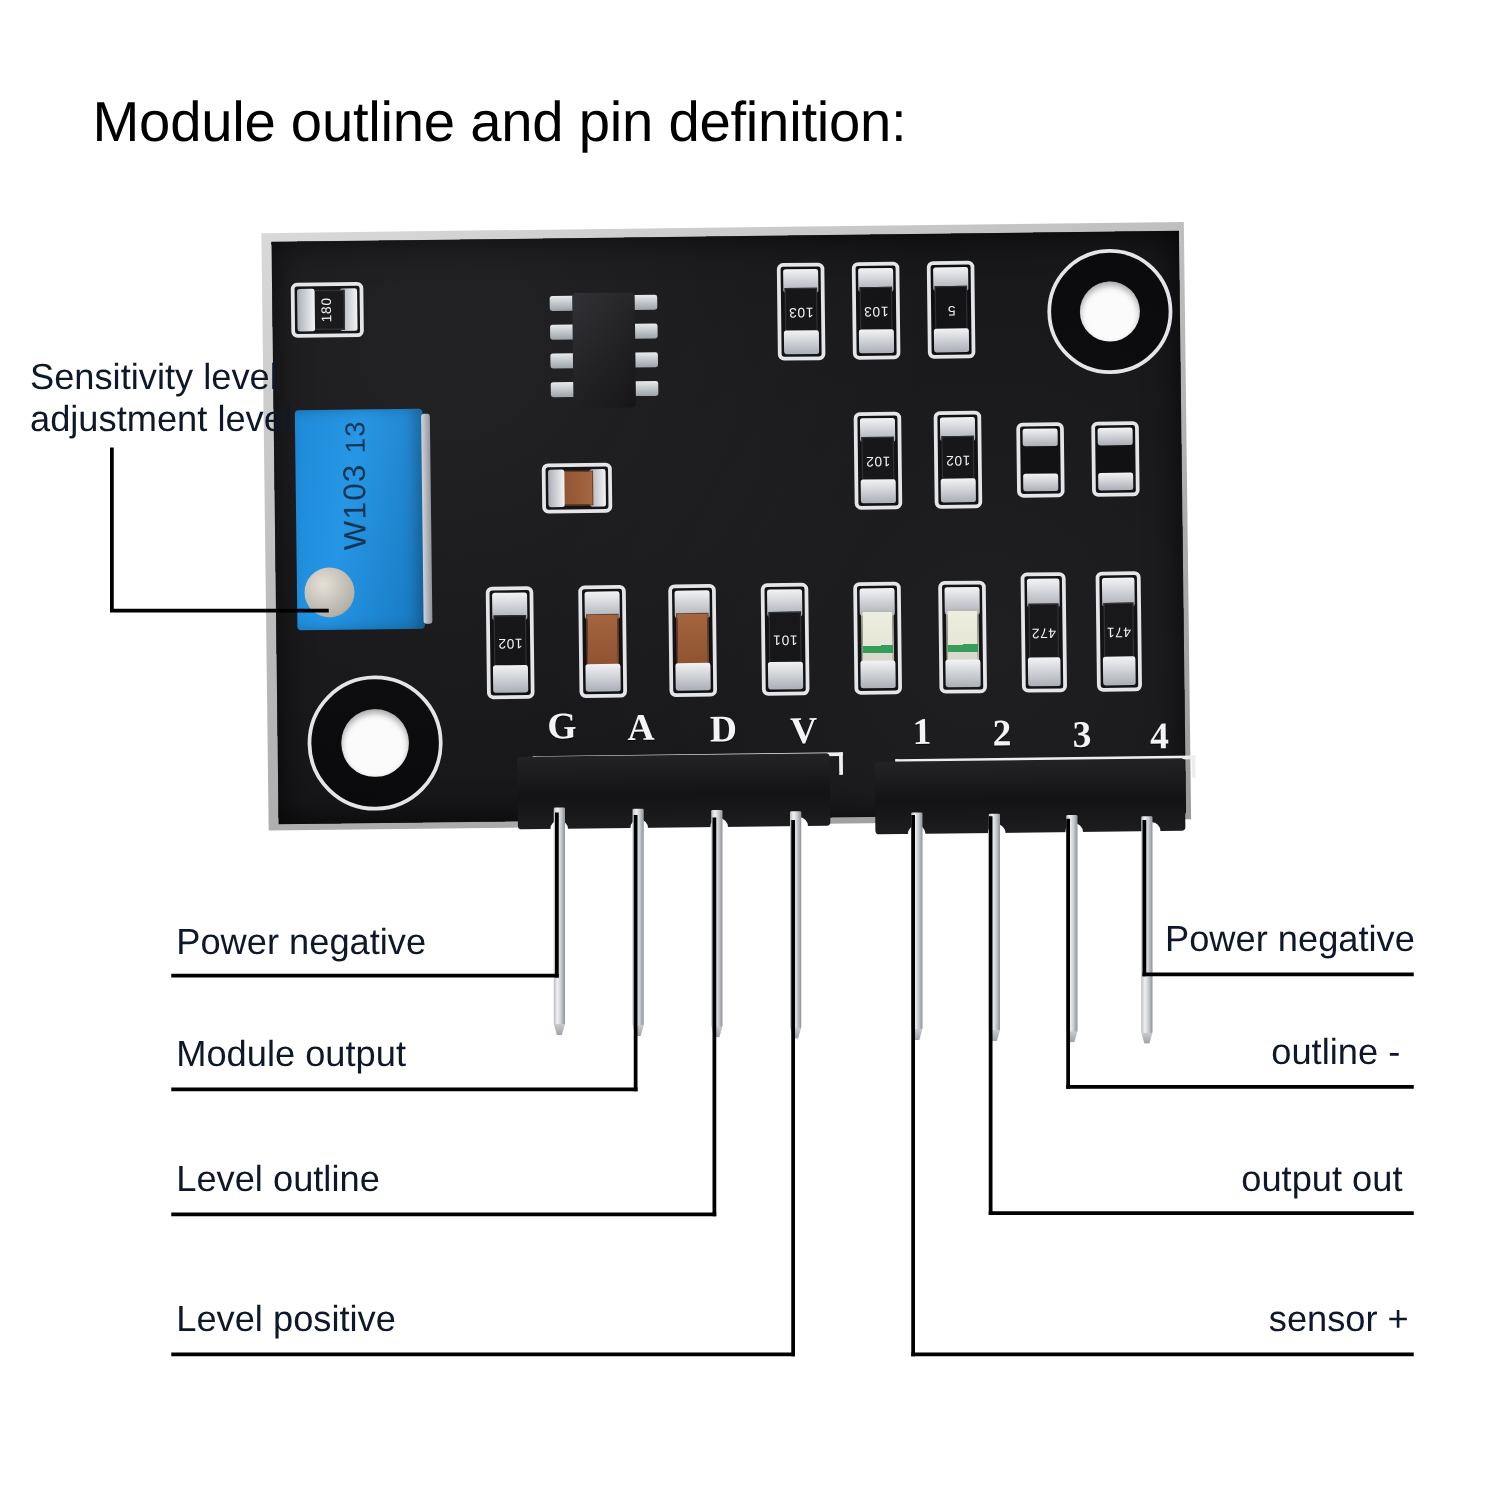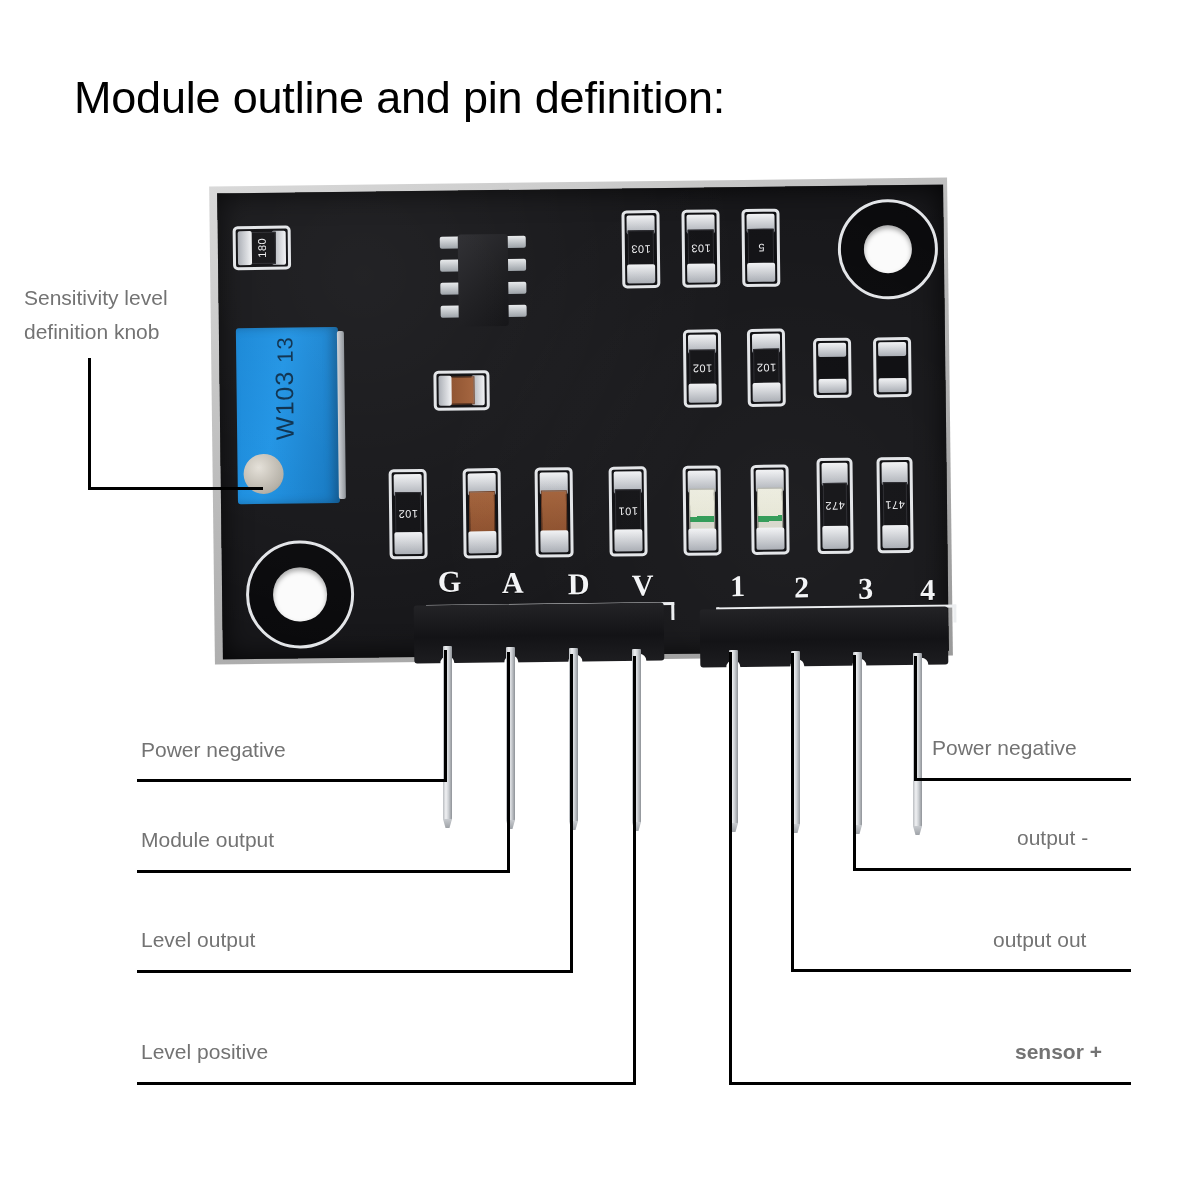--- a/index.html
+++ b/index.html
@@ -231,22 +231,22 @@
     position: absolute;
     left: 0; right: 0; bottom: -7px;
     height: 9px;
     background: linear-gradient(180deg, #c8cbcf, #9ea2a7);
     clip-path: polygon(0 0, 100% 0, 72% 100%, 28% 100%);
   }
 
   
   .callout {
     position: absolute;
-    color: #737373;
-    font-size: 21px;
+    color: #0f172a;
+    font-size: 29px;
     white-space: nowrap;
     font-family: "Liberation Sans", sans-serif;
   }
   .lead {
     position: absolute;
     background: #000000;
   }
   .lead.h { height: 3px; }
   .lead.v { width: 3px; }
 </style>
@@ -428,49 +428,49 @@
     <div class="notch" style="left:90px;"></div>
     <div class="notch" style="left:152px;"></div>
     <div class="notch" style="left:214px;"></div>
   </div>
   <div class="pin" style="left:729px; top:650px; height:175px;"></div>
   <div class="pin" style="left:791px; top:651px; height:175px;"></div>
   <div class="pin" style="left:853px; top:652px; height:175px;"></div>
   <div class="pin" style="left:913px; top:653px; height:175px;"></div>
 
   <div class="callout" style="left:24px; top:286px;">Sensitivity level</div>
-  <div class="callout" style="left:24px; top:320px;">definition knob</div>
+  <div class="callout" style="left:24px; top:320px;">adjustment level</div>
   <div class="lead v" style="left:88px; top:358px; height:130px;"></div>
   <div class="lead h" style="left:88px; top:487px; width:175px;"></div>
 
   <div class="callout" style="left:141px; top:738px;">Power negative</div>
   <div class="lead h" style="left:137px; top:779px; width:310px;"></div>
   <div class="lead v" style="left:444px; top:650px; height:132px;"></div>
 
   <div class="callout" style="left:141px; top:828px;">Module output</div>
   <div class="lead h" style="left:137px; top:870px; width:373px;"></div>
   <div class="lead v" style="left:507px; top:652px; height:221px;"></div>
 
-  <div class="callout" style="left:141px; top:928px;">Level output</div>
+  <div class="callout" style="left:141px; top:928px;">Level outline</div>
   <div class="lead h" style="left:137px; top:970px; width:436px;"></div>
   <div class="lead v" style="left:570px; top:654px; height:319px;"></div>
 
   <div class="callout" style="left:141px; top:1040px;">Level positive</div>
   <div class="lead h" style="left:137px; top:1082px; width:499px;"></div>
   <div class="lead v" style="left:633px; top:656px; height:429px;"></div>
 
   <div class="callout" style="left:932px; top:736px;">Power negative</div>
   <div class="lead h" style="left:914px; top:778px; width:217px;"></div>
   <div class="lead v" style="left:914px; top:656px; height:125px;"></div>
 
-  <div class="callout" style="left:1017px; top:826px;">output -</div>
+  <div class="callout" style="left:1017px; top:826px;">outline -</div>
   <div class="lead h" style="left:853px; top:868px; width:278px;"></div>
   <div class="lead v" style="left:853px; top:655px; height:216px;"></div>
 
   <div class="callout" style="left:993px; top:928px;">output out</div>
   <div class="lead h" style="left:791px; top:969px; width:340px;"></div>
   <div class="lead v" style="left:791px; top:653px; height:319px;"></div>
 
-  <div class="callout" style="left:1015px; top:1040px;font-weight:bold;">sensor +</div>
+  <div class="callout" style="left:1015px; top:1040px;">sensor +</div>
   <div class="lead h" style="left:729px; top:1082px; width:402px;"></div>
   <div class="lead v" style="left:729px; top:652px; height:433px;"></div>
 
 </div>
 
 </body></html>

